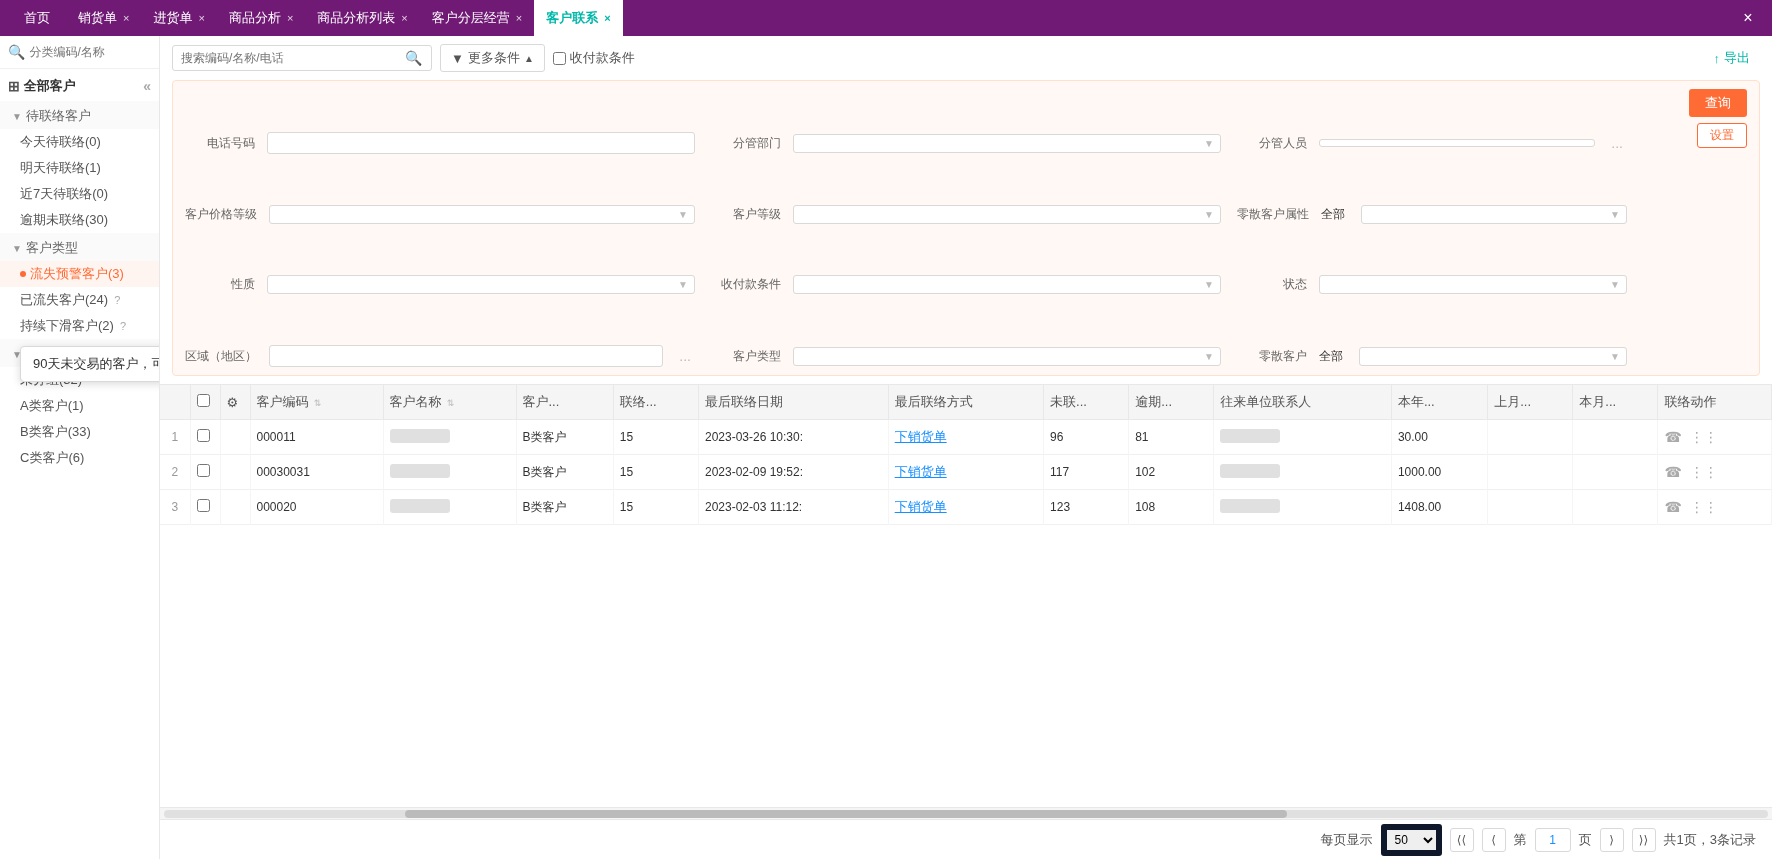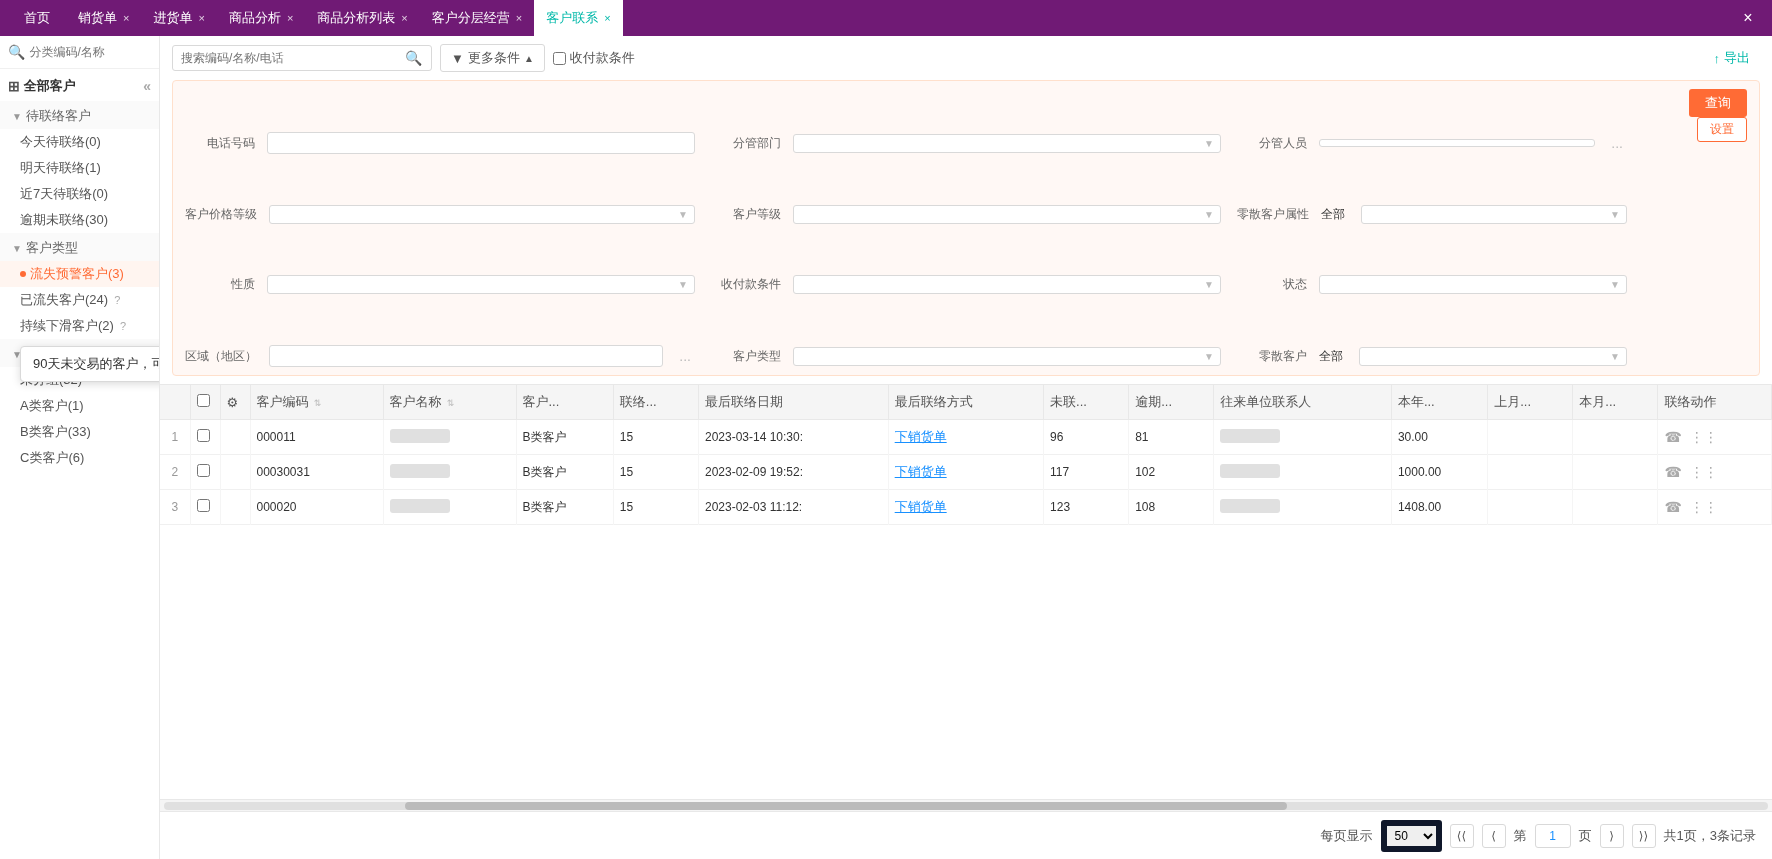--- a/index.html
+++ b/index.html
@@ -24,20 +24,21 @@
       font-size: 13px;
       color: white;
     }
     .top-nav .nav-item:first-child {
       padding: 0 16px;
     }
     .top-nav .nav-item.active {
       background: white;
       color: #00b8a9;
       position: relative;
+      font-weight: bold;
     }
     .top-nav .nav-item .close-x {
       margin-left: 6px;
       font-size: 11px;
       color: rgba(255,255,255,0.8);
       cursor: pointer;
     }
     .top-nav .nav-item.active .close-x {
       color: #00b8a9;
     }
@@ -289,21 +290,21 @@
     .settings-btn {
       background: white;
       color: #ff6b35;
       border: 1px solid #ff6b35;
       border-radius: 3px;
       padding: 3px 12px;
       cursor: pointer;
       font-size: 12px;
       position: absolute;
       right: 12px;
-      top: 36px;
+      top: 42px;
     }
 
     
     .table-area {
       flex: 1;
       overflow: auto;
       padding: 0;
     }
     table {
       width: 100%;
@@ -356,21 +357,21 @@
       gap: 8px;
     }
     .action-icon {
       color: #aaa;
       cursor: pointer;
       font-size: 14px;
     }
 
     
     .pagination {
-      height: 48px;
+      height: 40px;
       border-top: 1px solid #e8e8e8;
       display: flex;
       align-items: center;
       justify-content: flex-end;
       padding: 0 16px;
       gap: 8px;
       background: white;
       font-size: 12px;
       color: #555;
     }
@@ -703,21 +704,21 @@
         </thead>
         <tbody>
           <tr>
             <td class="row-num">1</td>
             <td><input type="checkbox" style=""></td>
             <td></td>
             <td>000011</td>
             <td><span class="masked-text"></span></td>
             <td>B类客户</td>
             <td>15</td>
-            <td>2023-03-14 10:30:</td>
+            <td>2023-03-26 10:30:</td>
             <td><span class="link-text">下销货单</span></td>
             <td>96</td>
             <td>81</td>
             <td><span class="masked-text"></span></td>
             <td>30.00</td>
             <td></td>
             <td></td>
             <td>
               <div class="actions-cell">
                 <span class="action-icon">☎</span>

